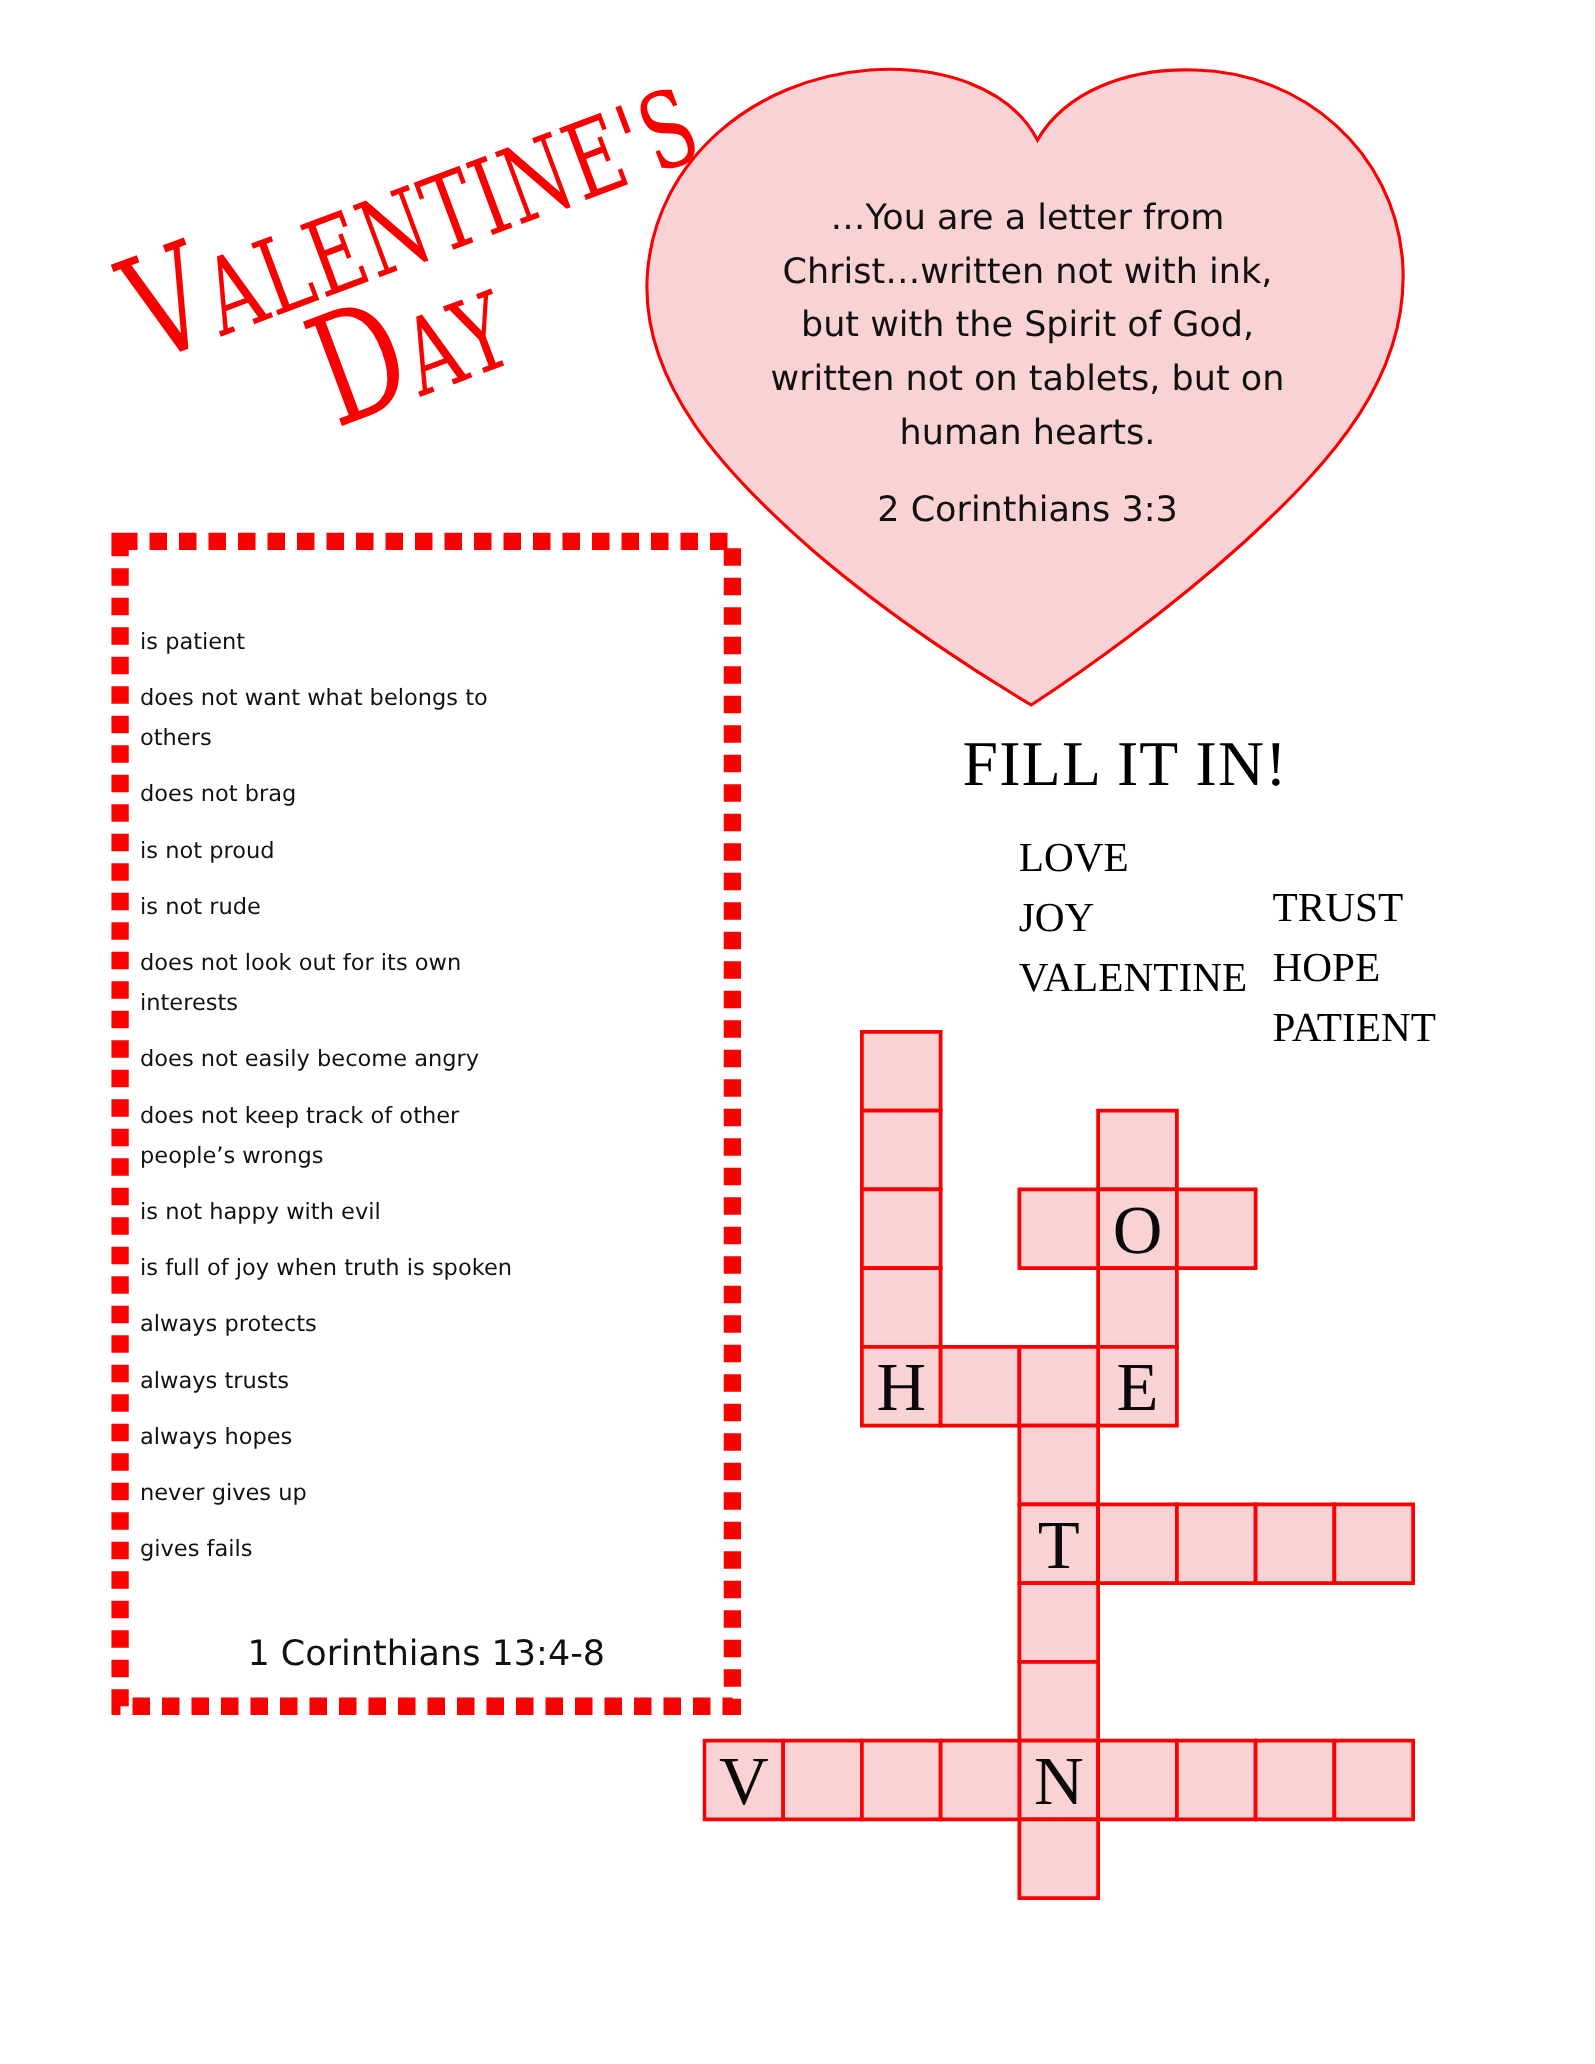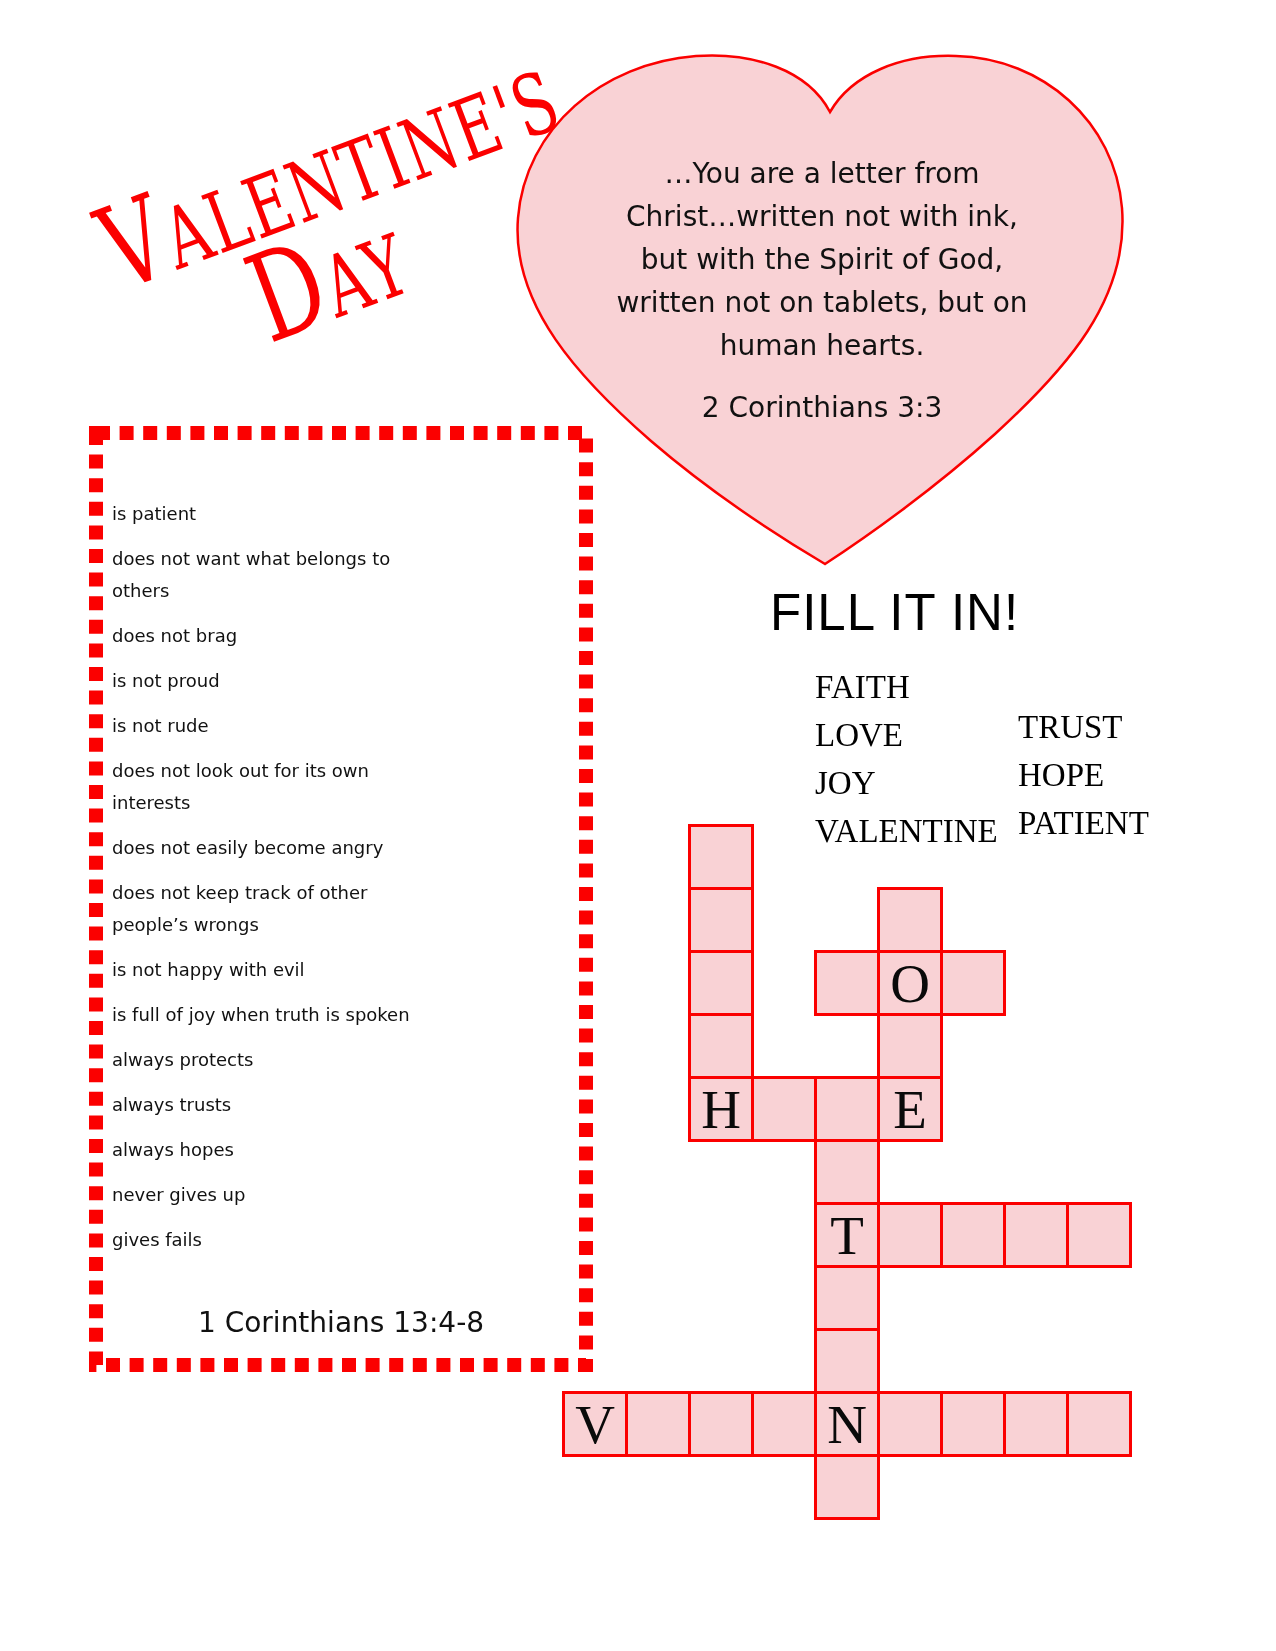--- a/index.html
+++ b/index.html
@@ -61,21 +61,21 @@
   }
   .love-item{white-space:pre-line;margin-bottom:13px;}
   .love-ref{
     position:absolute;left:89px;top:1306px;width:504px;
     text-align:center;font-size:28px;color:var(--ink);
   }
 
   
   .fillit-title{
     position:absolute;left:770px;top:583px;
-    font-family:Liberation Sans, sans-serif;
+    font-family:Liberation Serif, serif;
     font-size:51px;color:#000;letter-spacing:1px;
     white-space:nowrap;
   }
   .words{
     position:absolute;top:663px;
     font-family:"Liberation Serif",serif;
     font-size:33px;color:#000;
   }
   .words-col1{left:815px;}
   .words-col2{left:1018px;margin-top:40px;}
@@ -140,21 +140,20 @@
       <div class="love-item">always protects</div>
       <div class="love-item">always trusts</div>
       <div class="love-item">always hopes</div>
       <div class="love-item">never gives up</div>
       <div class="love-item">gives fails</div>
     </div>
   <div class="love-ref">1 Corinthians 13:4-8</div>
 
   <div class="fillit-title">FILL IT IN!</div>
   <div class="words words-col1" id="words-col1">
-      <div class="word-bank-item">FAITH</div>
       <div class="word-bank-item">LOVE</div>
       <div class="word-bank-item">JOY</div>
       <div class="word-bank-item">VALENTINE</div>
     </div>
   <div class="words words-col2" id="words-col2">
       <div class="word-bank-item">TRUST</div>
       <div class="word-bank-item">HOPE</div>
       <div class="word-bank-item">PATIENT</div>
     </div>
 

